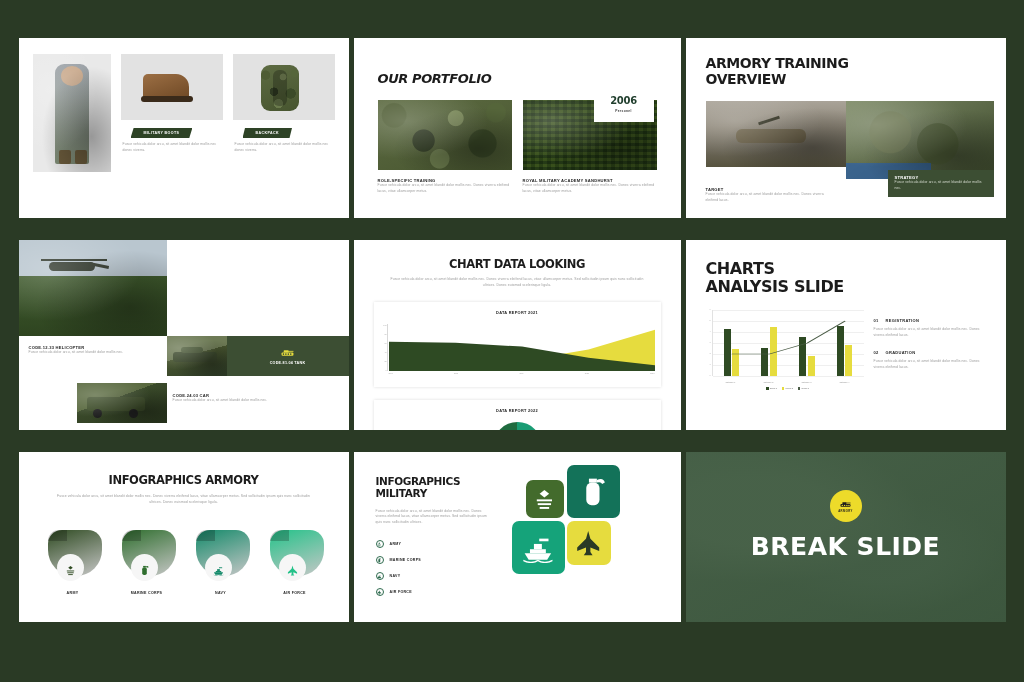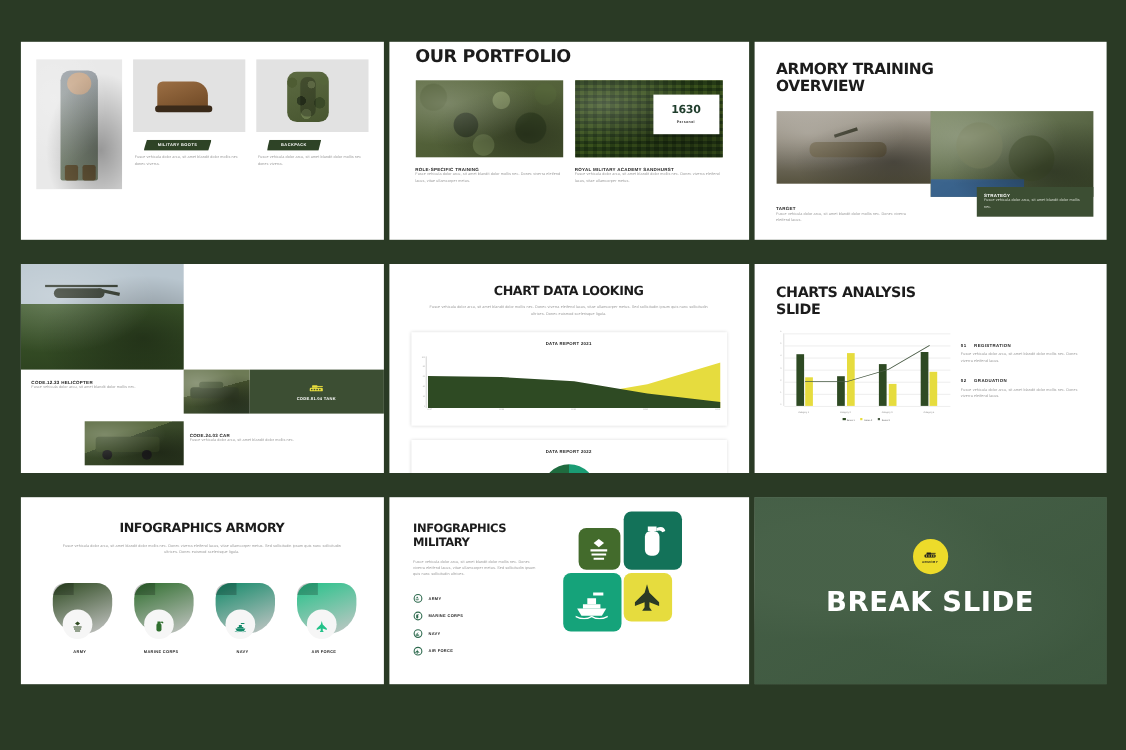--- a/index.html
+++ b/index.html
@@ -103,21 +103,21 @@
     display:inline-block;
     background:#2e4326; color:#fff;
     font-size:3.6px; font-weight:800; letter-spacing:.4px;
     padding:3px 13px;
     clip-path:polygon(5% 0,100% 0,95% 100%,0 100%);
     margin:5px 0 4px 10px;
   }
   .s1-desc{ padding:0 4px 0 2px; }
 
   
-  .s2-title{ font-size:16px; margin:4px 0 0 24px; }
+  .s2-title{ font-size:13px; margin:34px 0 0 24px;font-style:italic; }
   .s2-imgs{ display:flex; gap:11px; padding:0 24px; margin-top:13px; }
   .s2-imgs > div{ flex:1; height:70px; }
   .s2-card{
     position:absolute; right:27px; top:48px;
     width:60px; height:36px; background:#fff;
     display:flex; flex-direction:column; align-items:center; justify-content:center;
     z-index:3;
   }
   .s2-num{ font-size:10px; font-weight:900; color:#1f3d2c; font-family:"DejaVu Sans",sans-serif; letter-spacing:-.3px;}
   .s2-numlab{ font-size:3.2px; font-weight:700; color:#333; margin-top:3px; letter-spacing:.4px;}
@@ -176,21 +176,21 @@
   .donut .hole{
     position:absolute; inset:9px; background:#fff; border-radius:50%;
     display:flex; align-items:center; justify-content:center;
     font-size:8.5px; font-weight:900; color:#1c1c1c; font-family:"DejaVu Sans",sans-serif;
   }
   .legend{ display:flex; justify-content:center; gap:4px; margin-top:7px; flex-wrap:wrap; }
   .legend i{ display:inline-block; width:2.6px; height:2.6px; margin-right:1.3px; vertical-align:middle;}
   .legend span{ font-size:2px; color:#666; white-space:nowrap; }
 
   
-  .s6-title{ font-size:13px; margin:20px 0 0 20px; }
+  .s6-title{ font-size:16px; margin:20px 0 0 20px; }
   .s6-body{ display:flex; margin-top:12px; padding:0 14px 0 16px; gap:8px; }
   .s6-chart{ width:164px; position:relative; height:82px; }
   .s6-plot{ position:absolute; left:10px; right:2px; top:2px; bottom:14px; border-left:1px solid #e2e2e2; }
   .s6-grid{ position:absolute; inset:0; }
   .s6-grid div{ position:absolute; left:0; right:0; height:1px; background:#efefef; }
   .s6-bars{ position:absolute; inset:0; display:flex; justify-content:space-around; align-items:flex-end; }
   .s6-group{ display:flex; align-items:flex-end; gap:1.5px; height:100%; }
   .s6-bar{ width:7px; }
   .s6-yt{ position:absolute; left:0; top:0; bottom:14px; width:9px;
       display:flex; flex-direction:column; justify-content:space-between; align-items:flex-end;}
@@ -292,21 +292,21 @@
     </div>
   </div>
 
   <div class="slide">
     <div class="h1 s2-title">OUR PORTFOLIO</div>
     <div class="s2-imgs">
       <div class="photo camo"></div>
       <div class="photo troops"></div>
     </div>
     <div class="s2-card">
-      <div class="s2-num">1630</div>
+      <div class="s2-num">2006</div>
       <div class="s2-numlab blur">Personel</div>
     </div>
     <div class="s2-caps">
       <div>
         <div class="cap-title blur">ROLE-SPECIFIC TRAINING</div>
         <div class="body-txt blur">Fusce vehicula dolor arcu, sit amet blandit dolor mollis nec. Donec viverra eleifend lacus, vitae ullamcorper metus.</div>
       </div>
       <div>
         <div class="cap-title blur">ROYAL MILITARY ACADEMY SANDHURST</div>
         <div class="body-txt blur">Fusce vehicula dolor arcu, sit amet blandit dolor mollis nec. Donec viverra eleifend lacus, vitae ullamcorper metus.</div>

